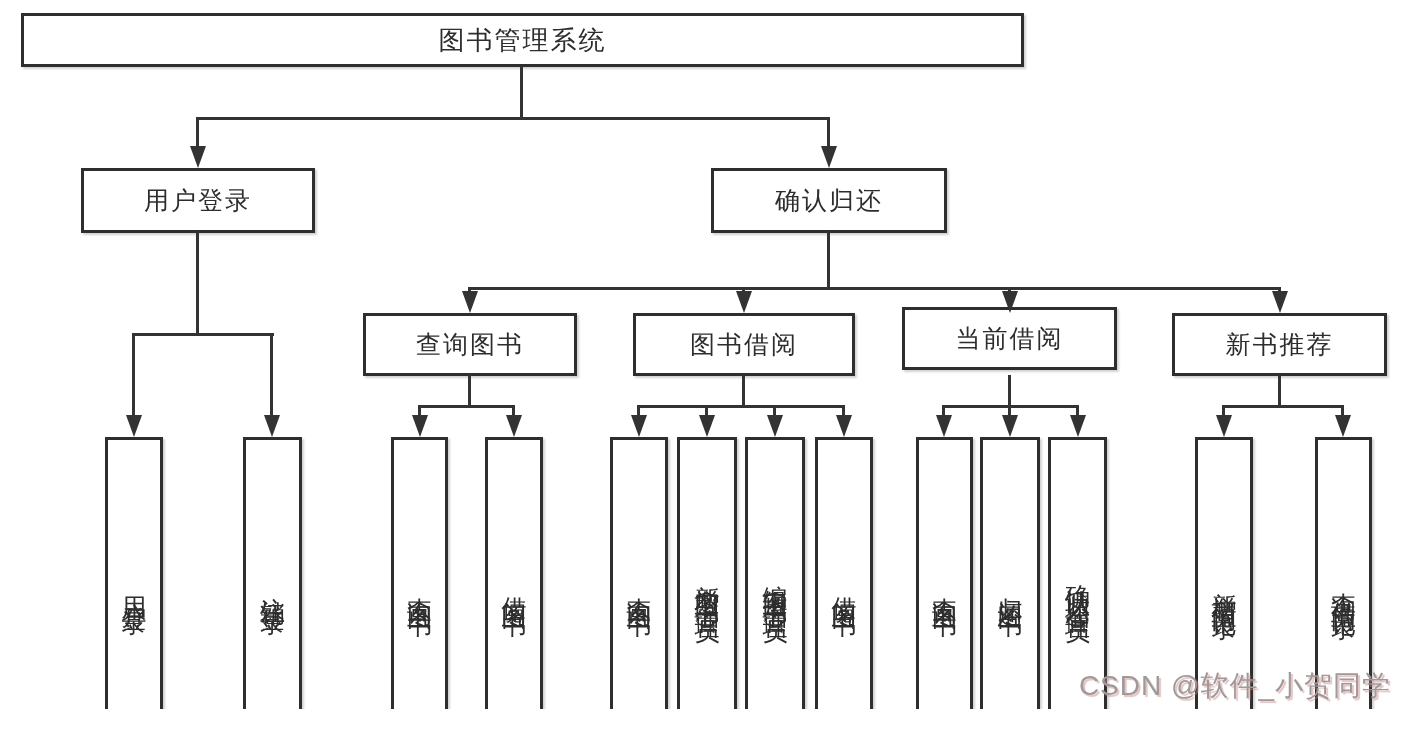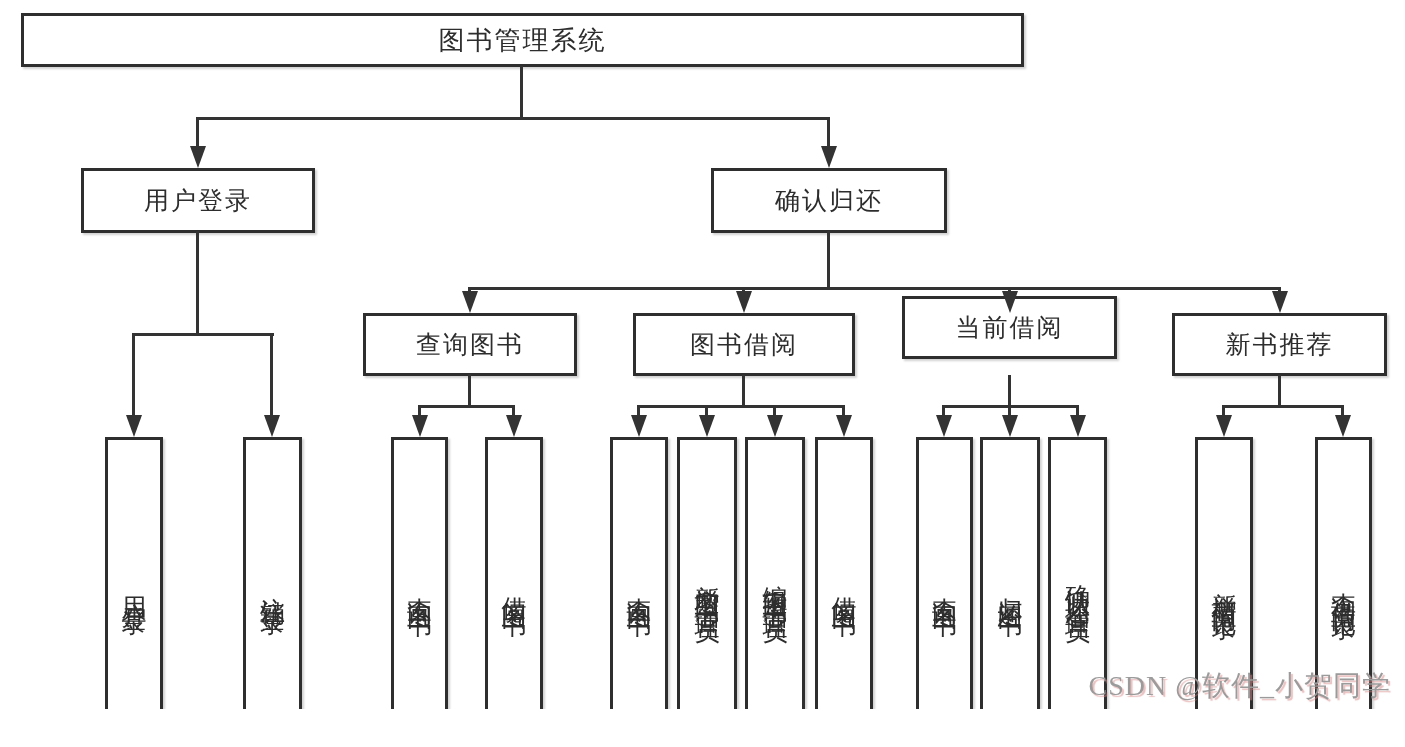--- a/index.html
+++ b/index.html
@@ -1,20 +1,20 @@
 <!DOCTYPE html>
 <html><head>
 <meta charset="utf-8">
 <style>
   html,body{margin:0;padding:0;background:#ffffff;}
   #stage{
     position:relative;
     width:1405px;height:709px;
     background:#ffffff;
-    font-family:Liberation Serif, serif;
+    font-family:Liberation Sans, sans-serif;
     overflow:hidden;
   }
   .node{
     position:absolute;
     box-sizing:border-box;
     border:3px solid #2e2e2e;
     background:#ffffff;
     display:flex;align-items:center;justify-content:center;
     color:#2d2d2d;
     box-shadow:2px 2px 2px rgba(0,0,0,0.18);
@@ -62,21 +62,21 @@
   <div class="node h" style="left:711px;top:168px;width:236px;height:65px">
     <span>确认归还</span>
   </div>
 
   <div class="node h" style="left:363px;top:313px;width:214px;height:63px">
     <span>查询图书</span>
   </div>
   <div class="node h" style="left:633px;top:313px;width:222px;height:63px">
     <span>图书借阅</span>
   </div>
-  <div class="node h" style="left:902px;top:296px;width:215px;height:63px">
+  <div class="node h" style="left:902px;top:307px;width:215px;height:63px">
     <span>当前借阅</span>
   </div>
   <div class="node h" style="left:1172px;top:313px;width:215px;height:63px">
     <span>新书推荐</span>
   </div>
 
   <div class="node v" style="left:105px;top:437px;width:58px;height:300px">
     <span>用户登录</span>
   </div>
   <div class="node v" style="left:243px;top:437px;width:59px;height:300px">

